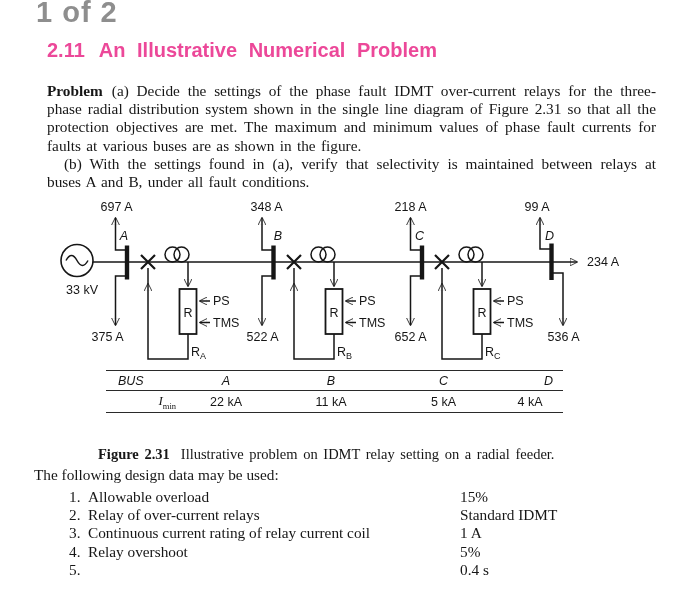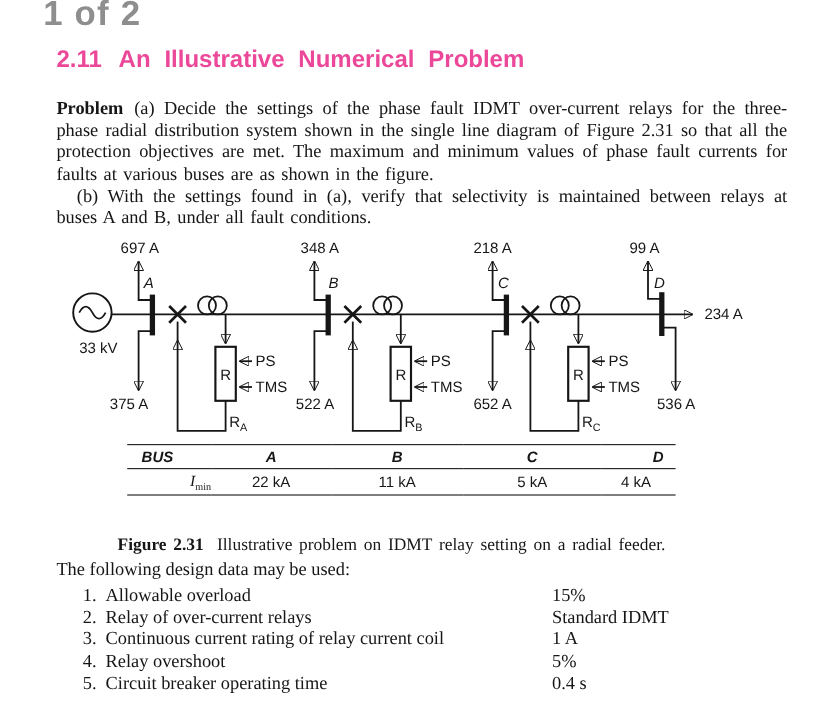--- a/index.html
+++ b/index.html
@@ -37,34 +37,34 @@
   #diagram .it{font-style:italic;}
   #diagram .sub{font-size:9px;}
   #diagram .rbox{fill:#ffffff;}
   
   #fault-table{
     left:106px;top:370px;width:457px;border-collapse:collapse;
     font-family:"Liberation Sans","DejaVu Sans",sans-serif;font-size:12.5px;color:#161616;
     border-top:1.5px solid #2a2a2a;border-bottom:1.3px solid #2a2a2a;
   }
   #fault-table thead tr{border-bottom:1.2px solid #2a2a2a;}
-  #fault-table th{font-weight:bold;font-style:italic;text-align:center;
+  #fault-table th{font-weight:normal;font-style:italic;text-align:center;
     padding:3px 0 2px 0;}
   #fault-table th.c-bus{text-align:left;padding-left:12px;}
   #fault-table td{text-align:center;padding:2px 0 1px 0;}
   #fault-table td.c-lab{text-align:right;padding-left:12px;
     font-family:"Liberation Serif","DejaVu Serif",serif;font-style:italic;font-size:13px;}
   #fault-table td.c-lab sub,#fault-table th sub{font-size:8.5px;font-style:normal;}
   #fault-table th.c-d{text-align:right;padding-right:10px;}
   #fault-table td.c-d{text-align:center;padding-right:4px;}
   
   #caption{left:98px;top:446px;font-size:14.5px;white-space:nowrap;word-spacing:2px;}
   #caption .cap-label{font-weight:bold;margin-right:11px;}
   
-  #dd-intro{left:47px;top:466px;font-size:15.3px;}
+  #dd-intro{left:34px;top:466px;font-size:15.3px;}
   #design-data{left:0;top:488px;width:700px;font-size:15.3px;}
   .dd-row{position:relative;height:18.2px;}
   .dd-num{position:absolute;left:69px;}
   .dd-label{position:absolute;left:88px;}
   .dd-value{position:absolute;left:460px;}
 </style>
 </head>
 <body>
 
 <div class="abs" id="page-indicator">1 of 2</div>
@@ -235,16 +235,15 @@
     <span class="dd-label">Continuous current rating of relay current coil</span>
     <span class="dd-value">1 A</span>
   </div>
   <div class="dd-row">
     <span class="dd-num">4.</span>
     <span class="dd-label">Relay overshoot</span>
     <span class="dd-value">5%</span>
   </div>
   <div class="dd-row">
     <span class="dd-num">5.</span>
-    <span class="dd-label">Circuit breaker operating time</span>
     <span class="dd-value">0.4 s</span>
   </div>
 </div>
 
 </body></html>

